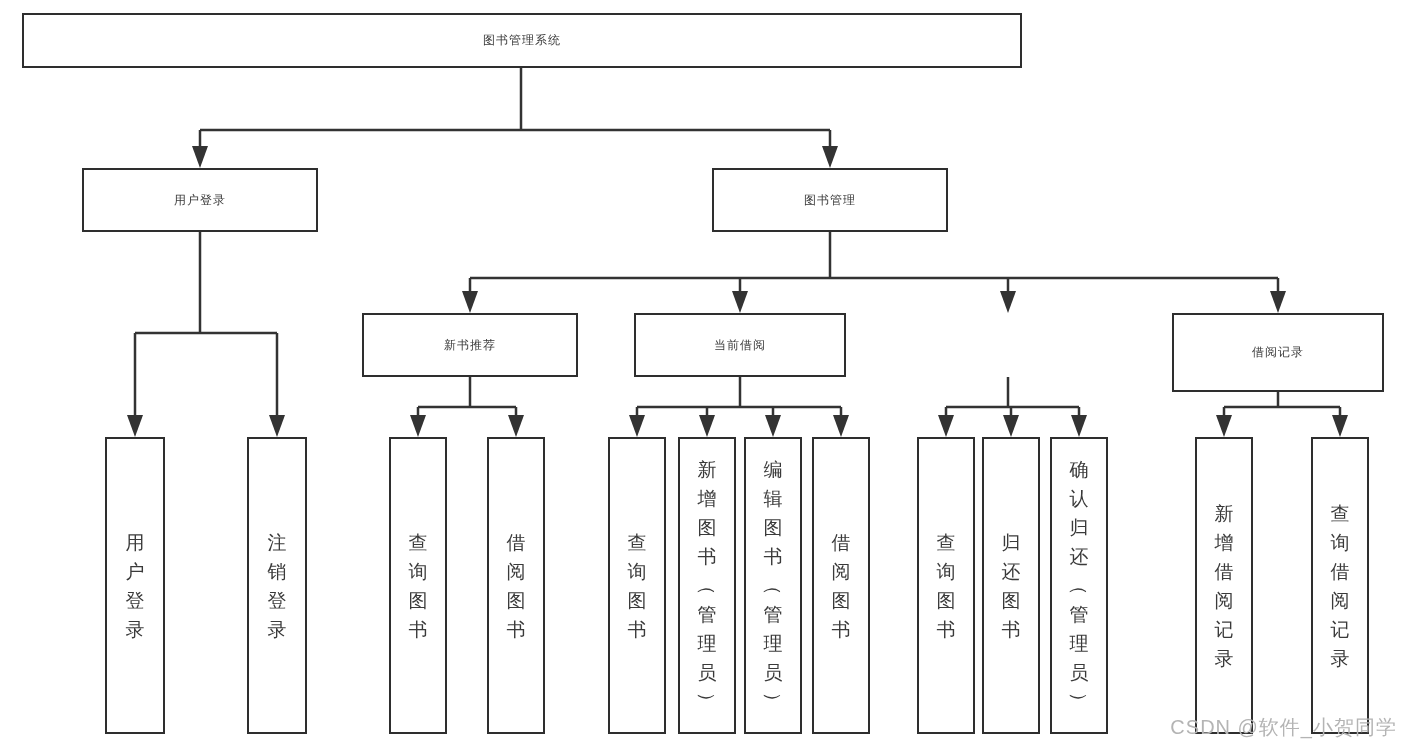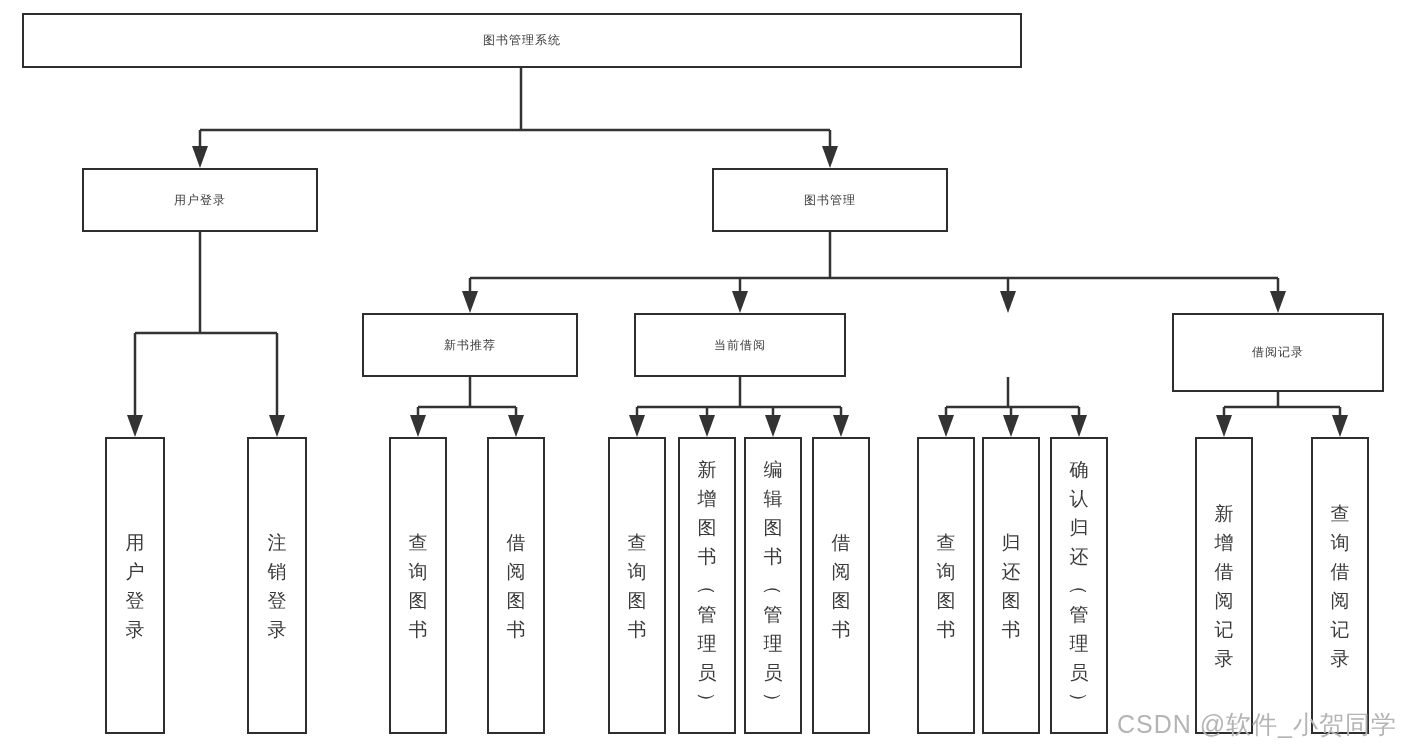--- a/index.html
+++ b/index.html
@@ -38,21 +38,21 @@
   .vchar{
     display:flex;align-items:center;justify-content:center;
     height:29px;width:100%;
     line-height:29px;
   }
   .vchar.rot{transform:rotate(90deg);}
   .watermark{
     position:absolute;
     right:8px;bottom:6px;
     color:#b4b4b4;
-    font-size:25px;
+    font-size:20px;
     letter-spacing:1px;
     white-space:nowrap;
   }
 </style>
 </head>
 <body>
 
 <div class="canvas">
 
   <svg class="connectors" width="1405" height="747" viewBox="0 0 1405 747">

